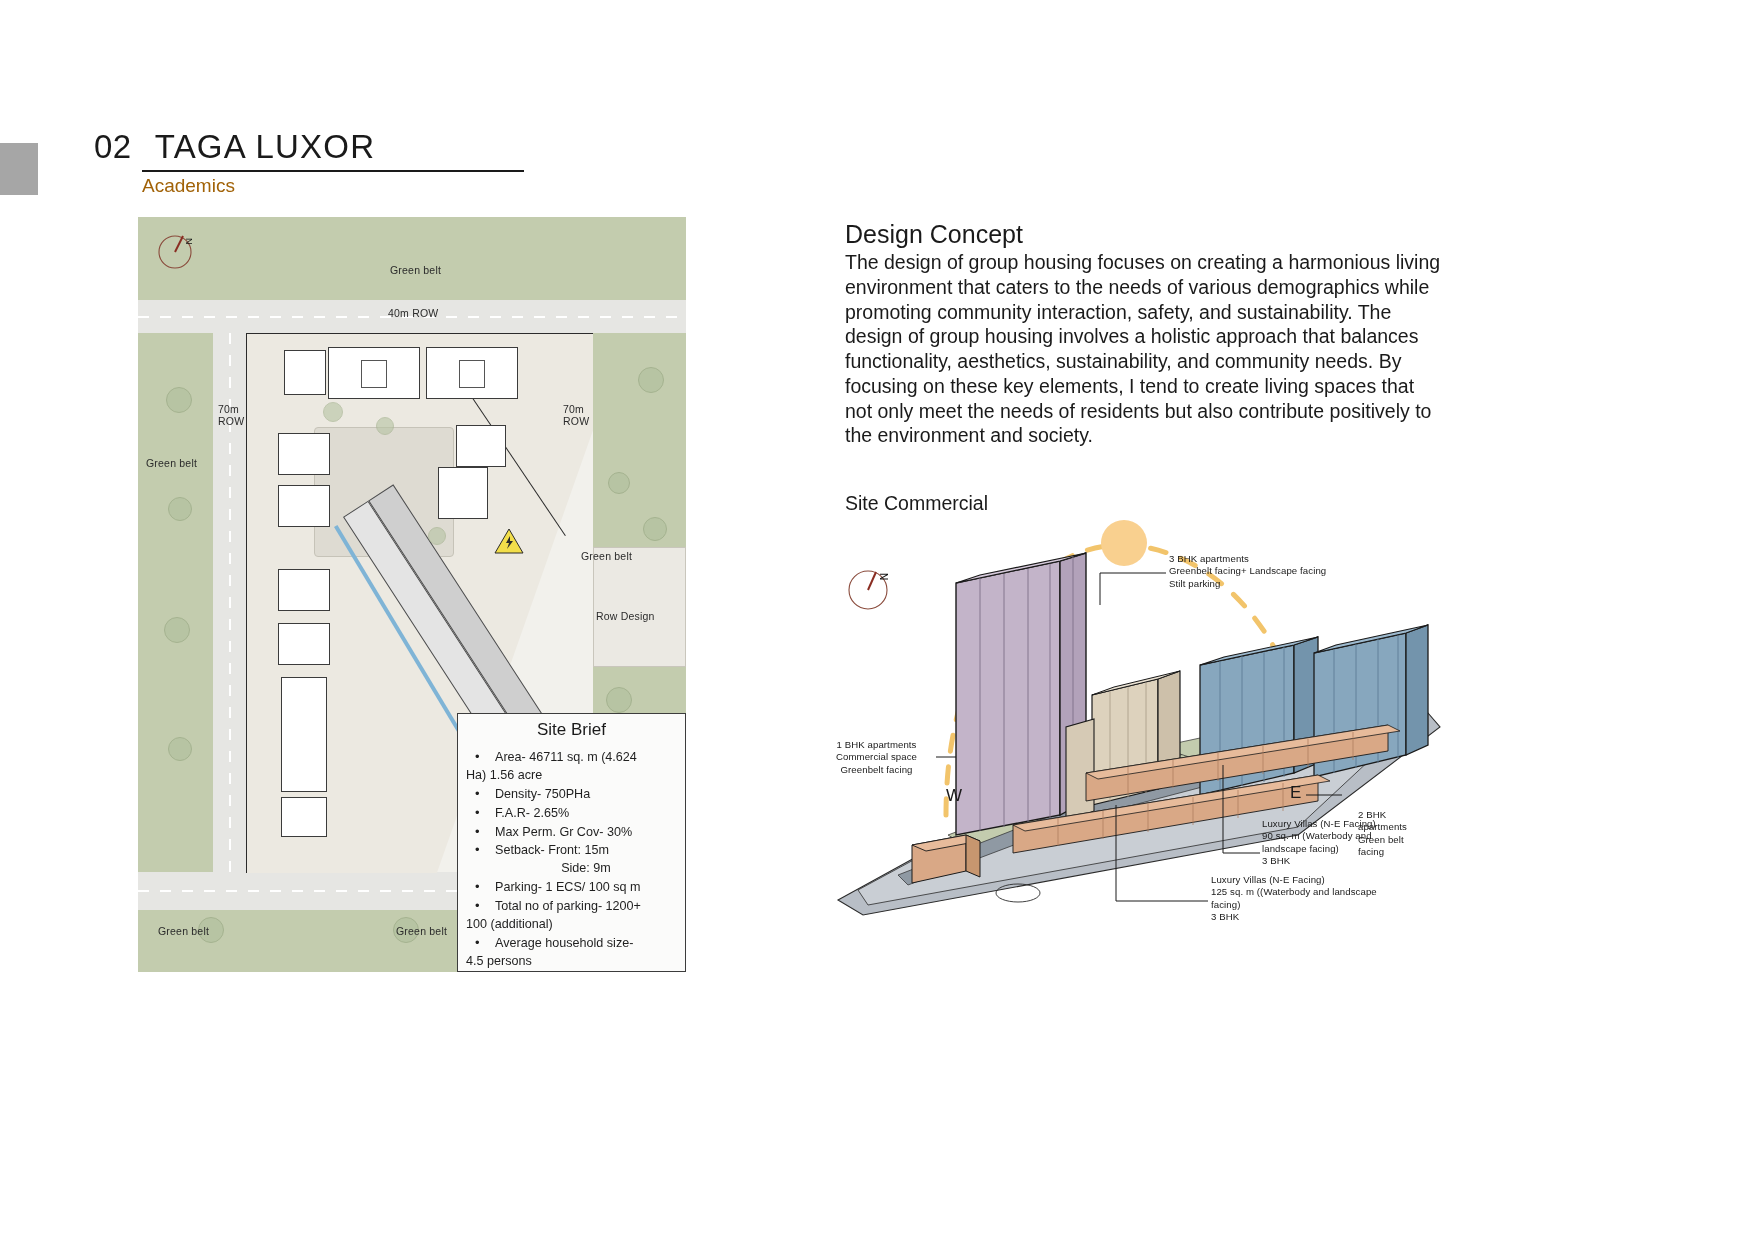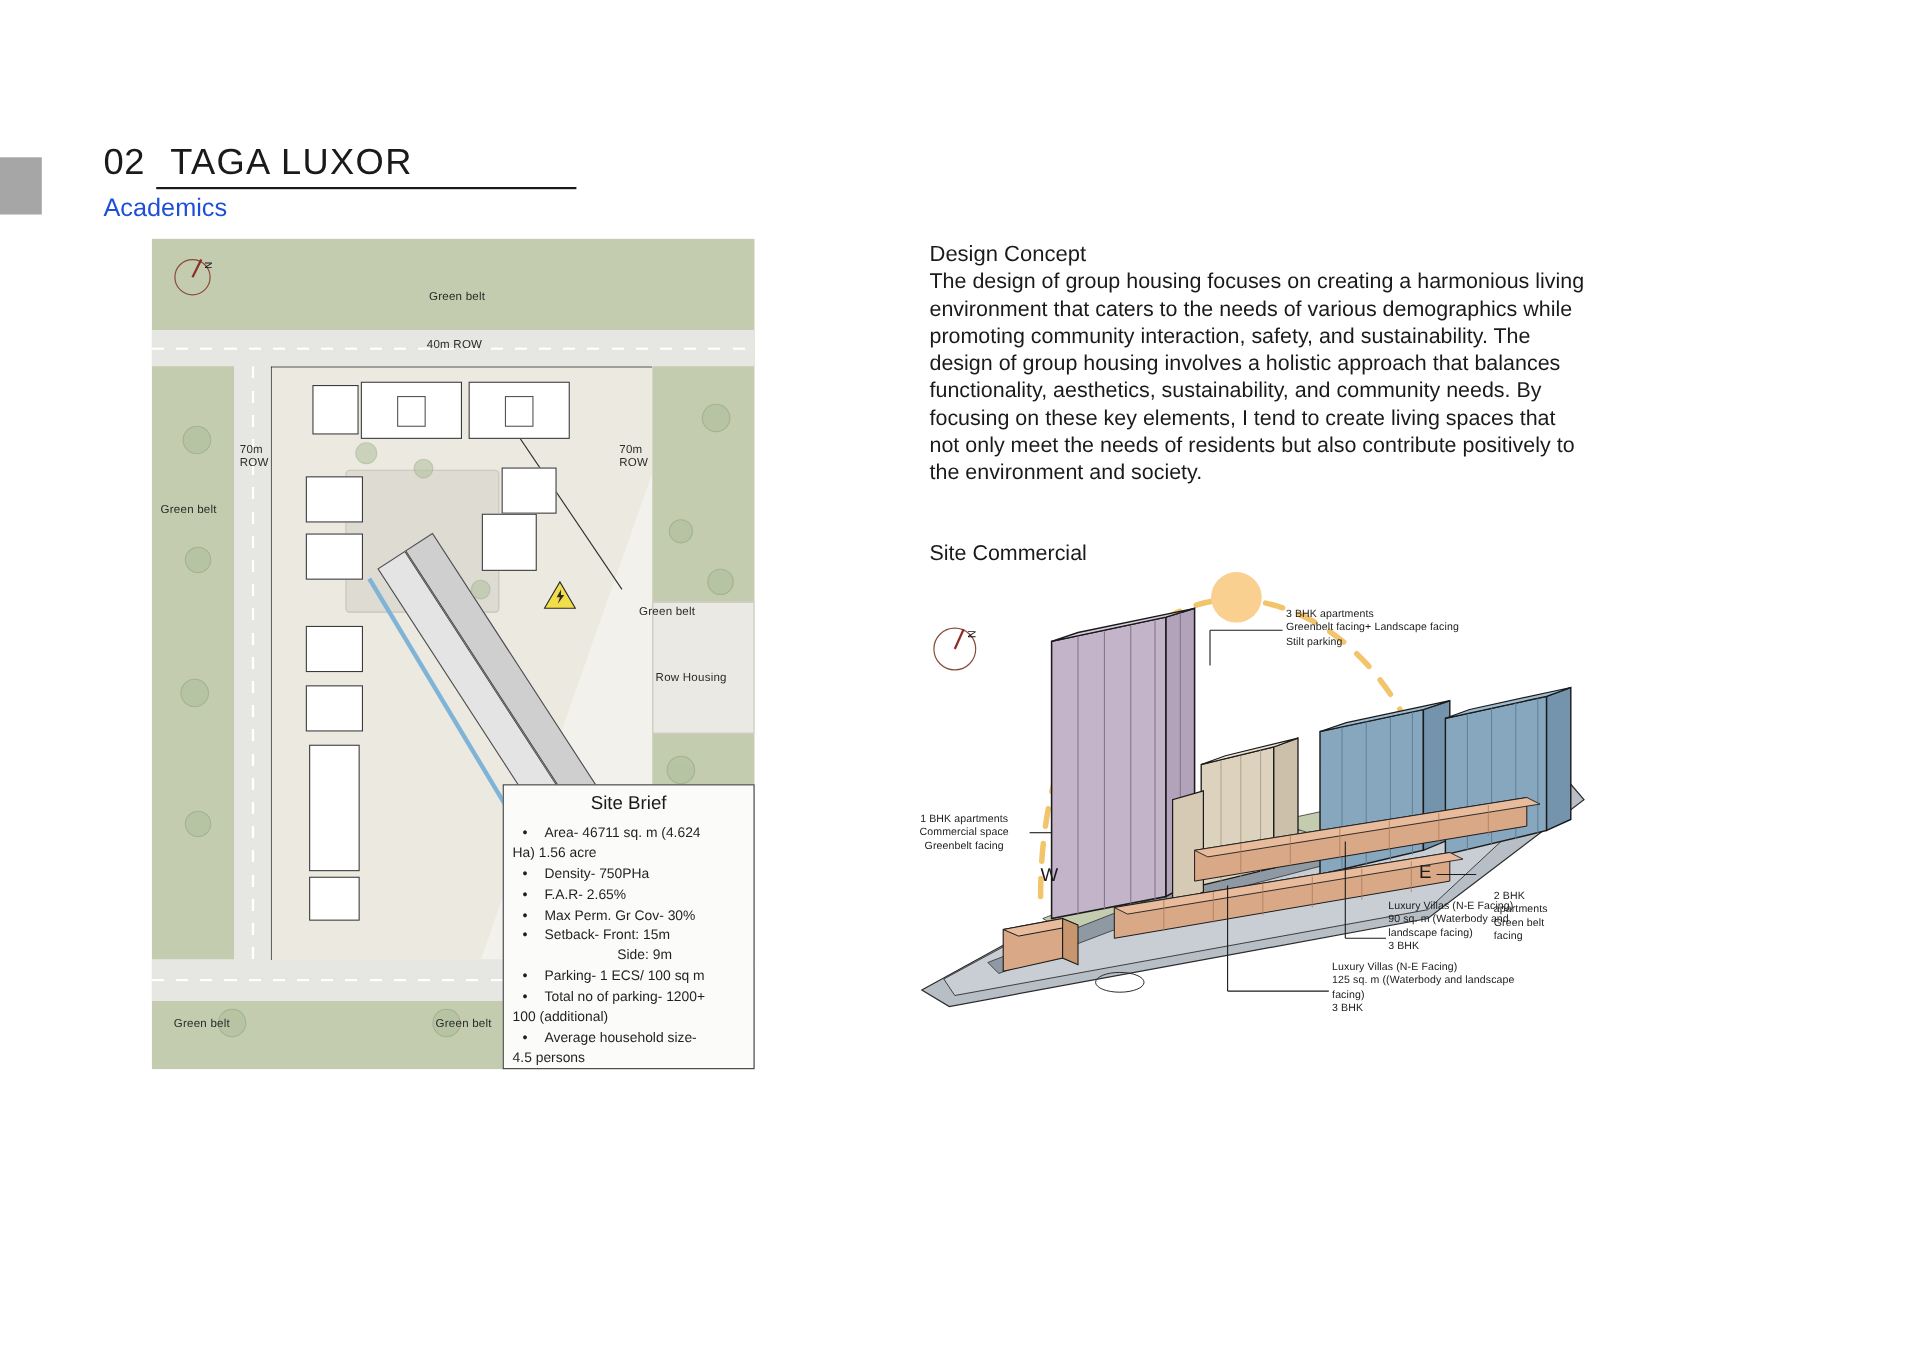--- a/index.html
+++ b/index.html
@@ -15,21 +15,21 @@
   
   #grey-tab {
     position: absolute; left: 0px; top: 143px;
     width: 38px; height: 52px; background: #a6a6a6;
   }
   #header { position: absolute; left: 94px; top: 128px; width: 600px; }
   #title-row { display: flex; align-items: baseline; }
   #proj-num { font-size: 33px; font-weight: 300; letter-spacing: 0.5px; color: #1a1a1a; }
   #proj-title { font-size: 33px; font-weight: 300; letter-spacing: 1.2px; margin-left: 23px; color: #1a1a1a; }
   #title-rule { width: 382px; height: 1.6px; background: #1a1a1a; margin-left: 48px; margin-top: 4px; }
-  #subtitle { font-size: 23px; font-weight: 300; margin-top: 3px; color: #1d4ed8; }
+  #subtitle { font-size: 19px; font-weight: 300; margin-left: 48px; margin-top: 3px; color: #a16207; }
 
   
   #siteplan {
     position: absolute; left: 138px; top: 217px;
     width: 548px; height: 755px;
     background: #f2f1ec;
     overflow: hidden;
   }
   .greenband { position: absolute; background: #c3ccae; }
   .roadband  { position: absolute; background: #e6e6e3; }
@@ -73,21 +73,21 @@
   #brief-list { list-style: none; font-size: 12.6px; line-height: 1.42; color:#1f1f1f; }
   #brief-list li { position: relative; padding-left: 29px; margin-bottom: 1px; }
   #brief-list li:before {
     content: "\2022"; position: absolute; left: 9px; top: -1px; font-size: 13px;
   }
   #brief-list li .cont { display:block; margin-left:-29px; }
   #brief-list li .indent { display:block; text-align:center; }
 
   
   #right-col { position: absolute; left: 845px; top: 220px; width: 600px; }
-  .sec-head { font-size: 20px; font-weight: 300; color:#1a1a1a; margin-bottom: 1px; }
+  .sec-head { font-size: 25px; font-weight: 300; color:#1a1a1a; margin-bottom: 1px; }
   #concept-body { font-size: 19.5px; font-weight: 300; line-height: 1.27; color:#1a1a1a; }
   #sd-head { position:absolute; left: 845px; top: 492px; font-size: 19.5px; font-weight: 300; color:#1a1a1a; }
 
   
   #massing { position: absolute; left: 828px; top: 505px; width: 620px; height: 450px; }
   .anno {
     position: absolute; font-size: 9.6px; line-height: 1.28;
     color: #1a1a1a; white-space: pre-line; letter-spacing: .1px;
   }
   .dir-letter { position:absolute; font-size: 17px; font-weight: 300; color:#1a1a1a; }
@@ -187,21 +187,21 @@
   </svg>
 
   <span class="plan-label" style="left:252px;top:47px;">Green belt</span>
   <span class="plan-label" style="left:250px;top:90px;text-align:right;">40m ROW</span>
   <span class="plan-label" style="left:80px;top:186px;">70m
 ROW</span>
   <span class="plan-label" style="left:425px;top:186px;">70m
 ROW</span>
   <span class="plan-label" style="left:8px;top:240px;">Green belt</span>
   <span class="plan-label" style="left:443px;top:333px;">Green belt</span>
-  <span class="plan-label" style="left:458px;top:393px;">Row Housing</span>
+  <span class="plan-label" style="left:458px;top:393px;">Row Design</span>
   <span class="plan-label" style="left:20px;top:708px;">Green belt</span>
   <span class="plan-label" style="left:258px;top:708px;">Green belt</span>
 </div>
 
 <div id="site-brief">
   <h3>Site Brief</h3>
   <ul id="brief-list">
       <li>Area- 46711 sq. m (4.624<span class="cont">Ha) 1.56 acre</span></li>
       <li>Density- 750PHa</li>
       <li>F.A.R- 2.65%</li>

